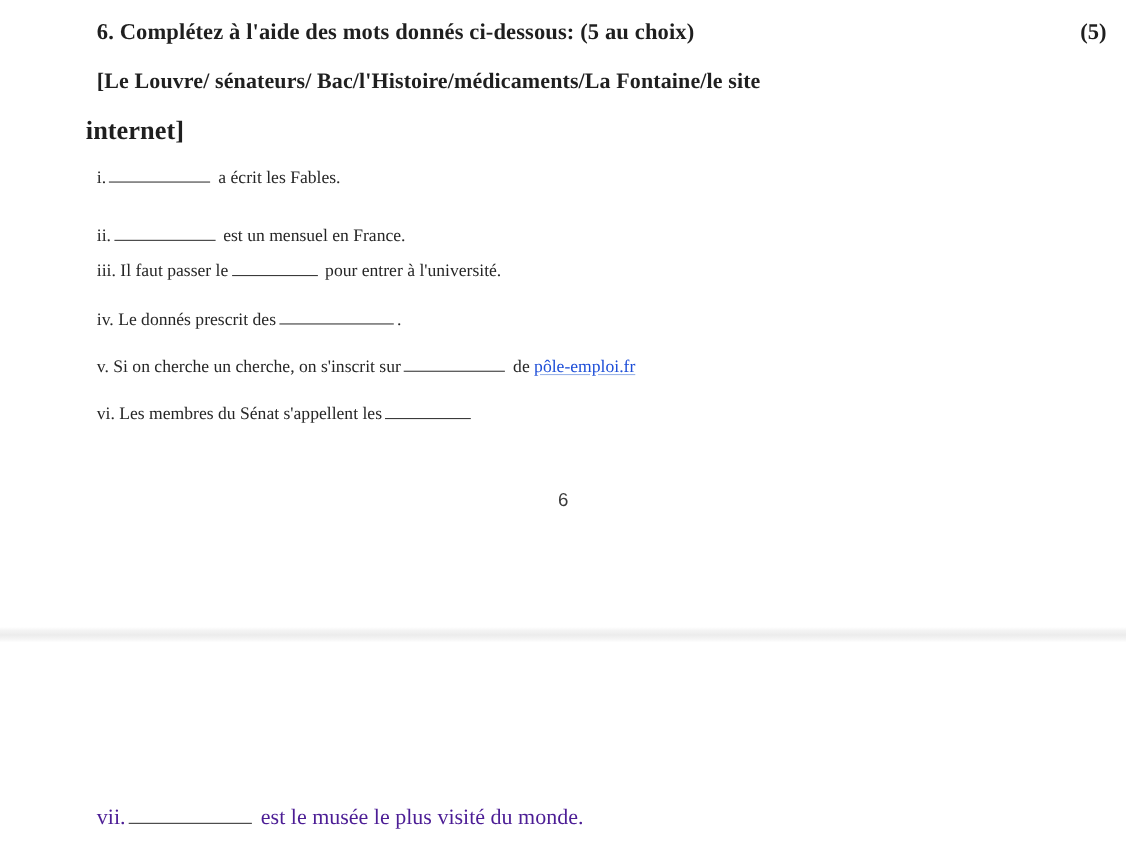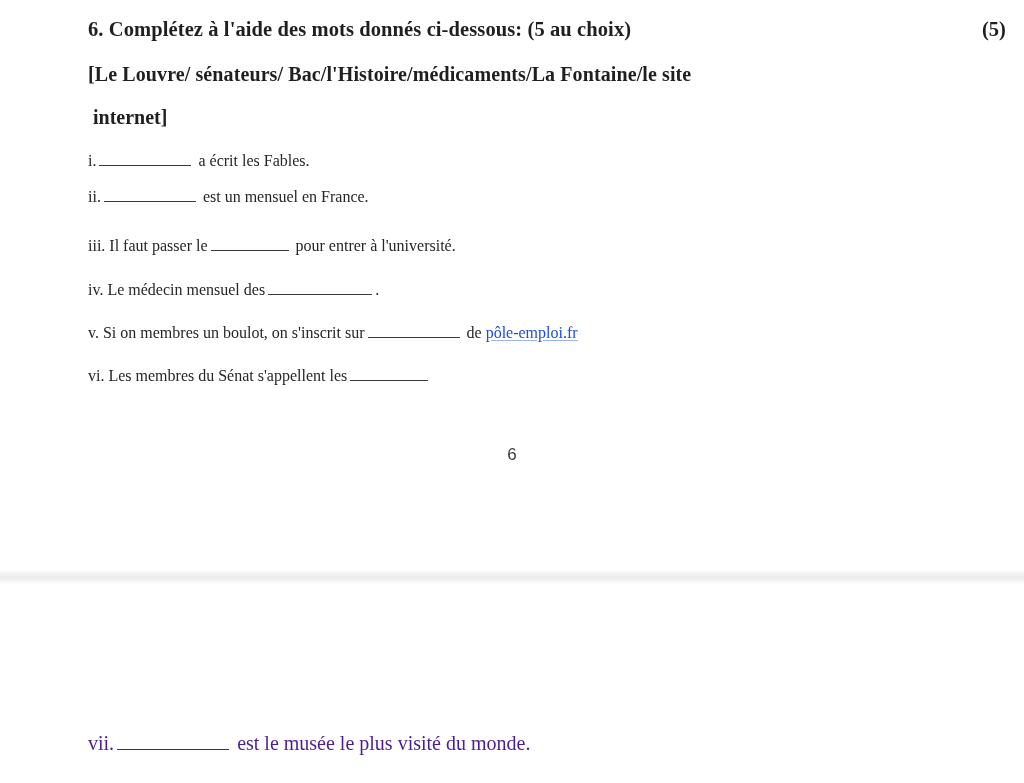--- a/index.html
+++ b/index.html
@@ -70,23 +70,23 @@
     left: 88px;
     top: 63px;
     font-size: 20px;
     font-weight: bold;
     white-space: nowrap;
     letter-spacing: 0.1px;
     text-align: center;
   }
   .wordbank-2 {
     position: absolute;
-    left: 93px;
+    left: 78px;
     top: 106px;
-    font-size: 20px;
+    font-size: 24px;
     font-weight: bold;
     white-space: nowrap;
   }
 
   .item {
     position: absolute;
     left: 88px;
     font-size: 16px;
     white-space: nowrap;
     color: #262626;
@@ -140,24 +140,24 @@
   <div class="q-head">6. Complétez à l'aide des mots donnés ci-dessous: (5 au choix)</div>
 
   <div class="q-marks">(5)</div>
 
   <div class="wordbank-1">[Le Louvre/ sénateurs/ Bac/l'Histoire/médicaments/La Fontaine/le site</div>
 
   <div class="wordbank-2">internet]</div>
 
   <div id="items-container">
       <div class="item" style="top: 152px;"><span class="num">i.</span><span class="blank b-md"></span><span> a écrit les Fables.</span></div>
-      <div class="item" style="top: 188px;"><span class="num">ii.</span><span class="blank b-md"></span><span> est un mensuel en France.</span></div>
+      <div class="item" style="top: 205px;"><span class="num">ii.</span><span class="blank b-md"></span><span> est un mensuel en France.</span></div>
       <div class="item" style="top: 237px;"><span class="num">iii.</span><span> Il faut passer le</span><span class="blank b-sm"></span><span> pour entrer à l'université.</span></div>
-      <div class="item" style="top: 281px;"><span class="num">iv.</span><span> Le médecin mensuel des</span><span class="blank b-lg"></span><span>.</span></div>
-      <div class="item" style="top: 324px;"><span class="num">v.</span><span> Si on membres un boulot, on s'inscrit sur</span><span class="blank b-md"></span><span> de</span><span> </span><a class="weblink" href="#">pôle-emploi.fr</a></div>
+      <div class="item" style="top: 281px;"><span class="num">iv.</span><span> Le donnés prescrit des</span><span class="blank b-lg"></span><span>.</span></div>
+      <div class="item" style="top: 324px;"><span class="num">v.</span><span> Si on cherche un cherche, on s'inscrit sur</span><span class="blank b-md"></span><span> de</span><span> </span><a class="weblink" href="#">pôle-emploi.fr</a></div>
       <div class="item" style="top: 367px;"><span class="num">vi.</span><span> Les membres du Sénat s'appellent les</span><span class="blank b-sm"></span></div>
     </div>
 
   <div class="page-number">6</div>
 </div>
 
 <div id="page-gap"></div>
 
 <div class="page-sheet" id="page-two">
   <div class="item-vii" id="item-vii-container"><span class="num">vii.</span><span class="blank b-xl"></span><span> est le musée le plus visité du monde.</span></div>

